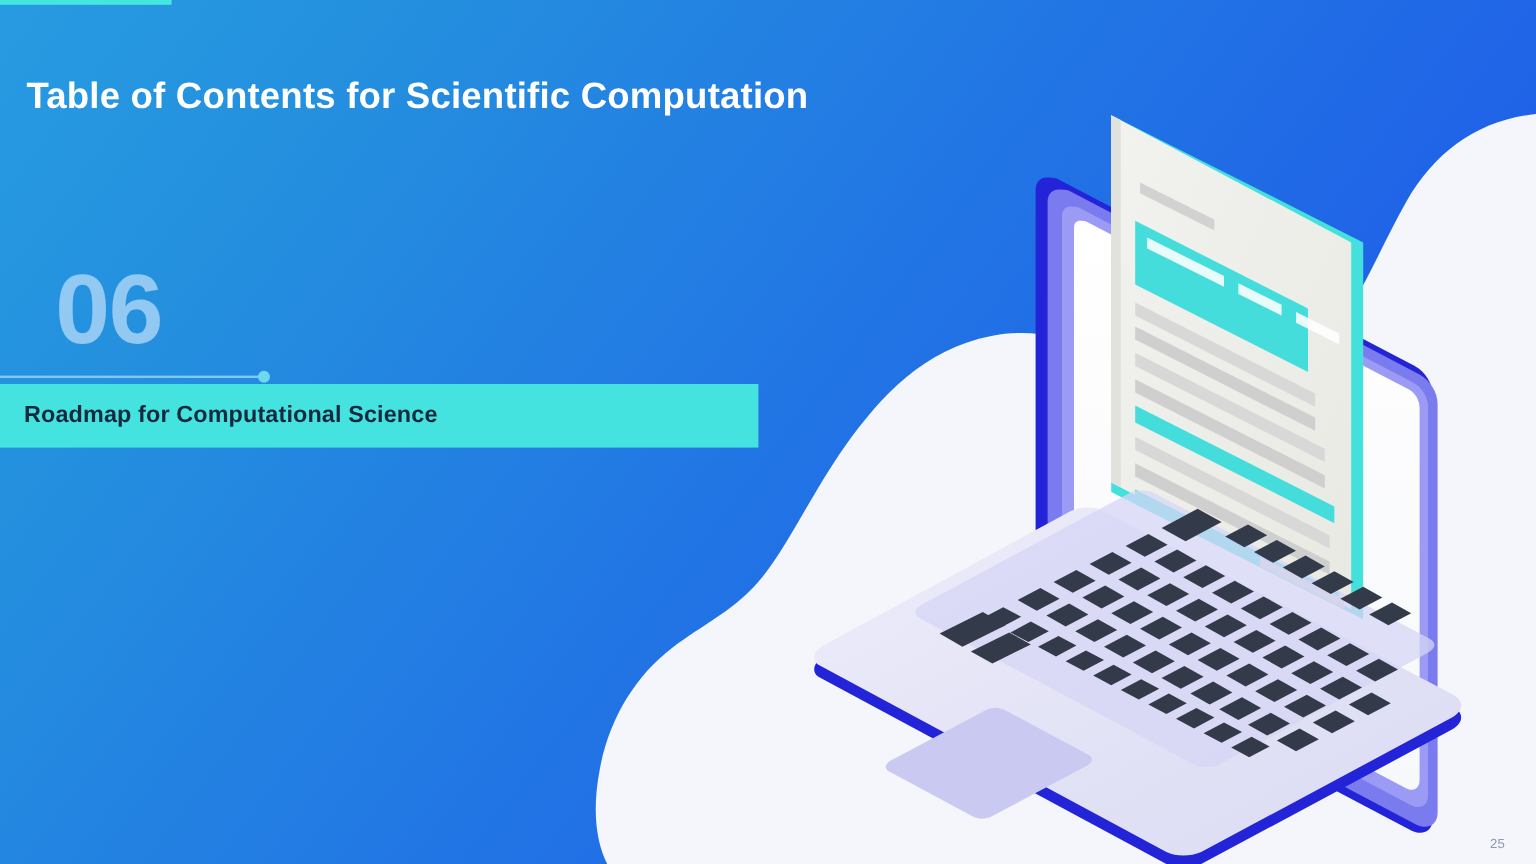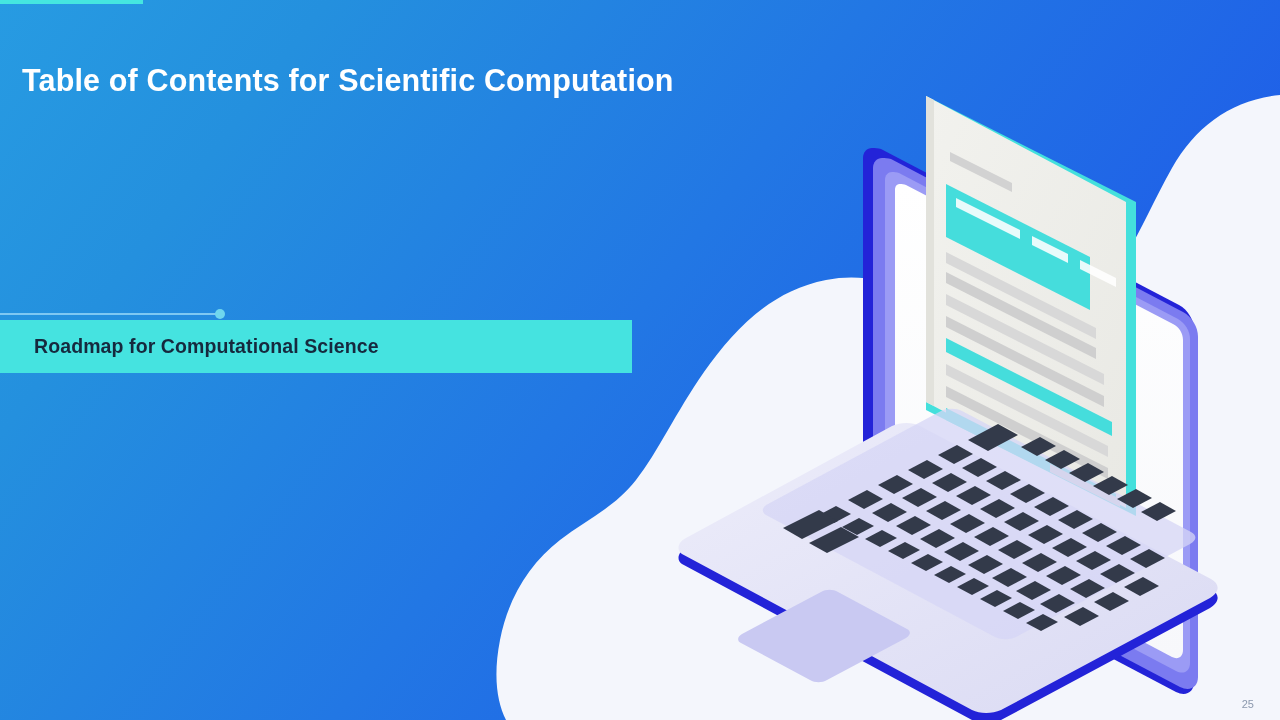--- a/index.html
+++ b/index.html
@@ -66,21 +66,21 @@
   }
 
   
   .toc-band {
     position:absolute; left:0; top:320px;
     width:632px; height:53px;
     background:#45E3E0;
     display:flex; align-items:center;
   }
   .toc-band-label {
-    margin-left:34px;
+    margin-left:20px;
     font-size:19.5px;
     font-weight:700;
     letter-spacing:0.1px;
     color:#16293E;
     white-space:nowrap;
     font-family:"Liberation Sans", sans-serif;
   }
 
   
   .illustration {
@@ -112,20 +112,21 @@
              C614,508 586,520 560,540
              C530,563 508,598 500,640
              C493,676 497,702 506,720
              L1280,720 Z" fill="#F4F6FC"></path>
   </svg>
 
   <div class="top-accent"></div>
 
   <div class="slide-title">Table of Contents for Scientific Computation</div>
 
+  <div class="section-number">06</div>
 
   <div class="connector-line"></div>
   <div class="connector-dot"></div>
 
   <div class="toc-band">
     <span class="toc-band-label">Roadmap for Computational Science</span>
   </div>
 
   <svg class="illustration" viewBox="0 0 660 640" xmlns="http://www.w3.org/2000/svg">
 

